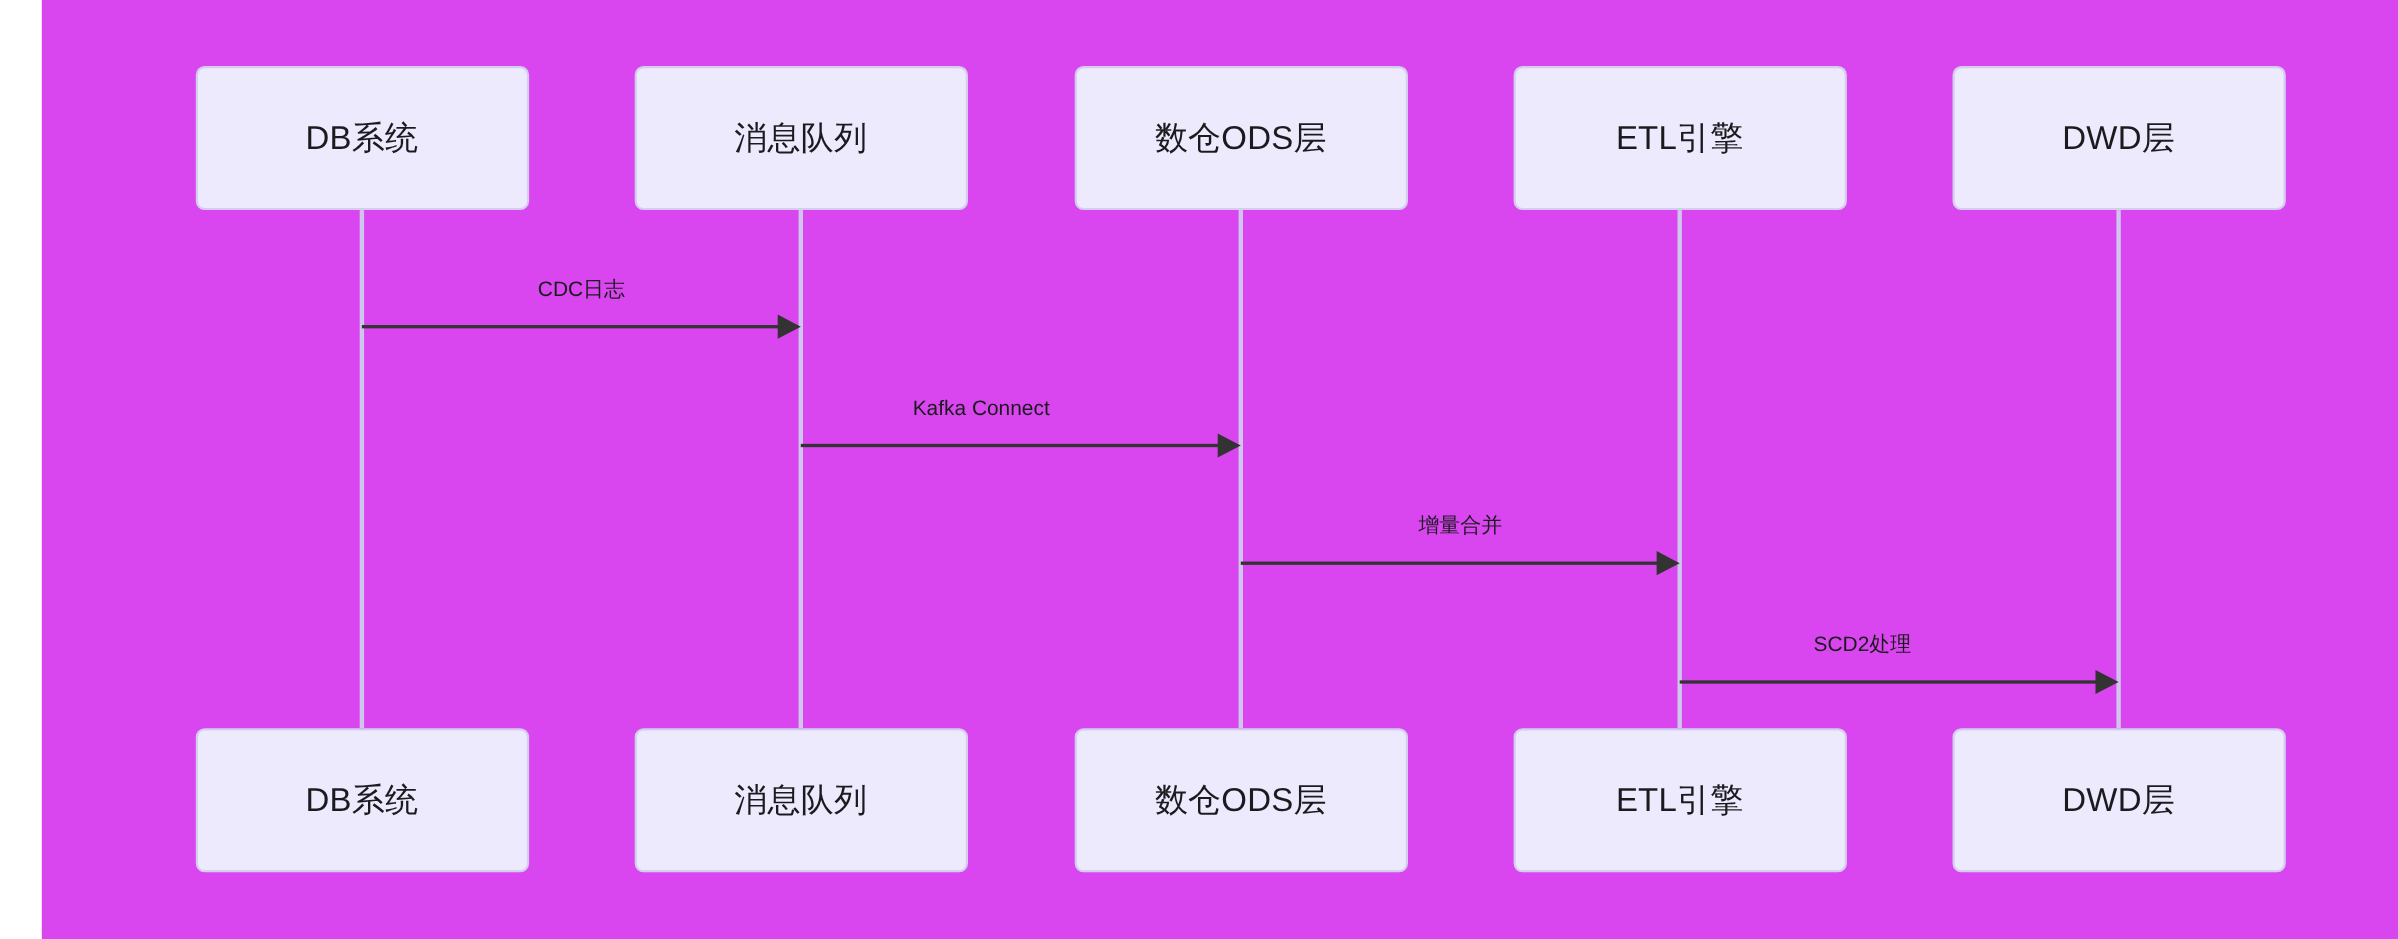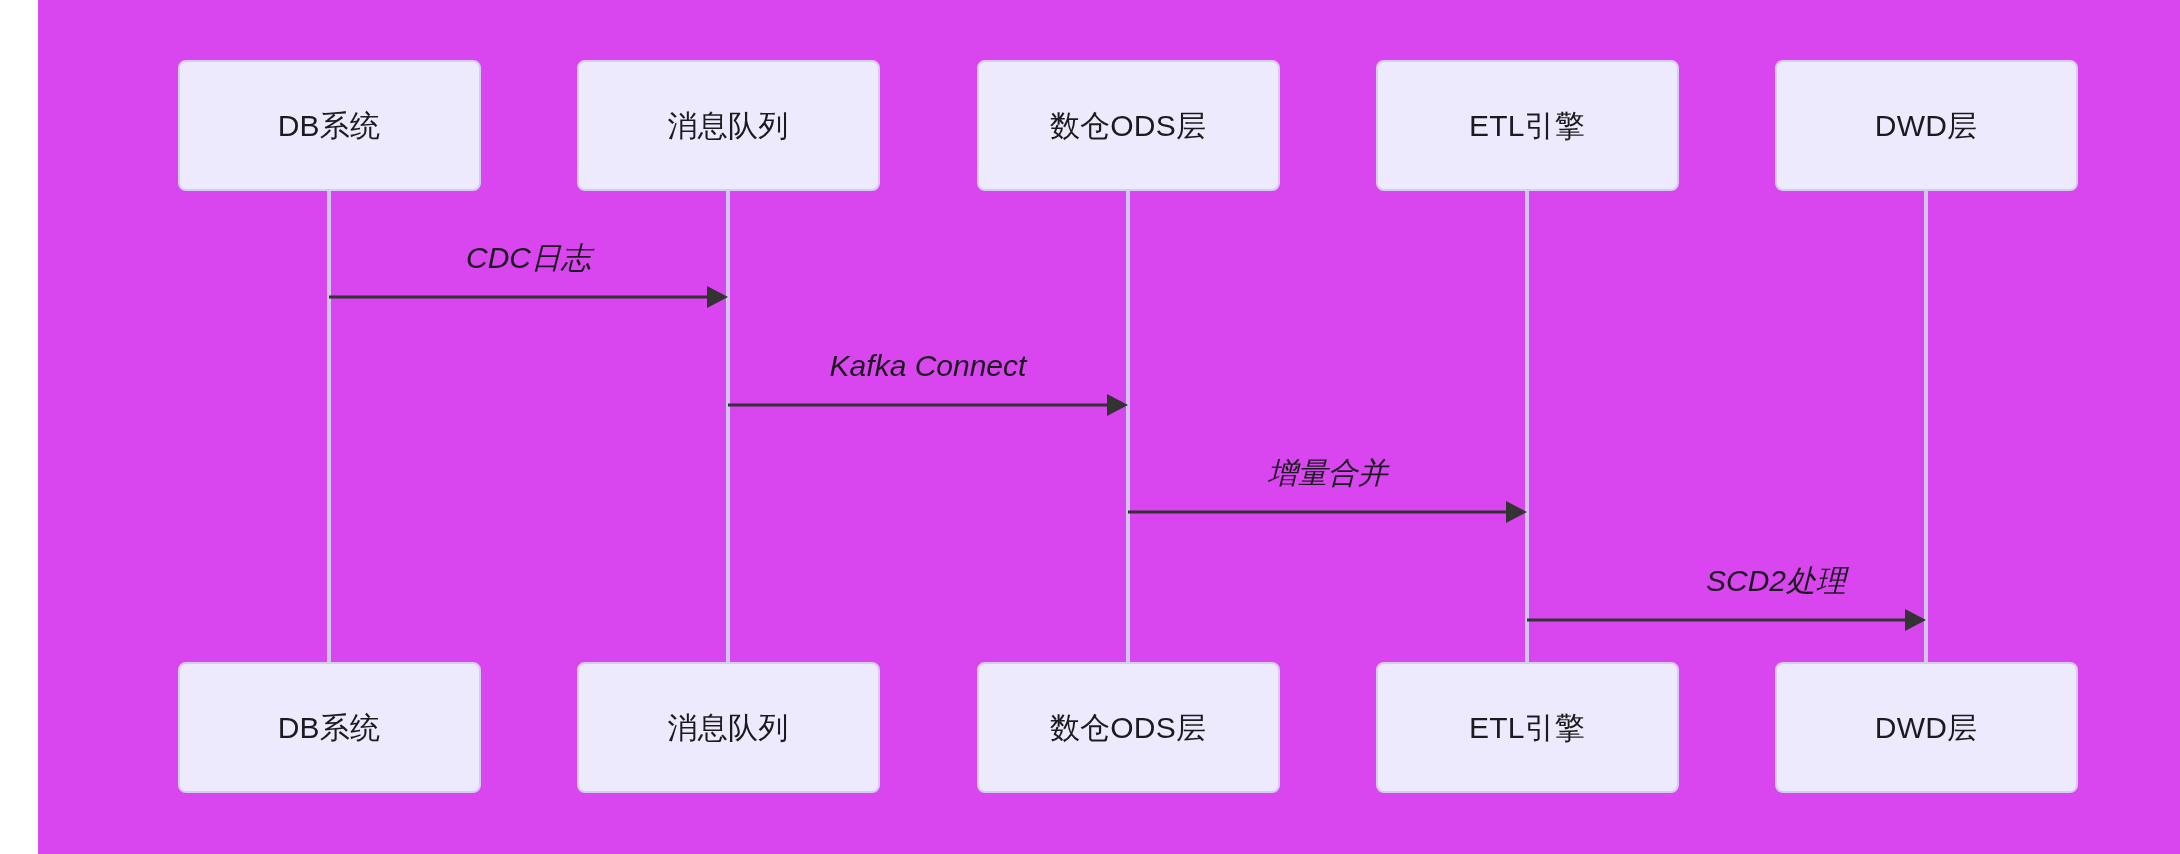--- a/index.html
+++ b/index.html
@@ -59,26 +59,25 @@
     top: 0;
     width: 0;
     height: 0;
     border-top: 11px solid transparent;
     border-bottom: 11px solid transparent;
     border-left: 21px solid #333333;
     transform: translateY(-11px);
   }
   .msg-label {
     position: absolute;
-    font-size: 30px;
+    font-size: 19px;
     color: #1b1b1f;
     white-space: nowrap;
     transform: translate(-50%, -100%);
     line-height: 1;
-    font-style: italic;
   }
 </style>
 </head>
 <body>
 
 <div id="canvas">
   <div id="lifelines">
       <div class="lifeline" style="left: 291px; top: 191px; height: 471px;"></div>
       <div class="lifeline" style="left: 690px; top: 191px; height: 471px;"></div>
       <div class="lifeline" style="left: 1090px; top: 191px; height: 471px;"></div>
@@ -121,26 +120,26 @@
     </div>
   <div id="messages">
       <div class="msg" style="left: 0px; top: 297px;">
         <div class="msg-line" style="left: 291px; width: 380px;"></div>
         <div class="msg-head" style="left: 669px;"></div>
         <div class="msg-label" style="left: 490.5px; top: -24px;">CDC日志</div>
       </div>
       <div class="msg" style="left: 0px; top: 405px;">
         <div class="msg-line" style="left: 690px; width: 381px;"></div>
         <div class="msg-head" style="left: 1069px;"></div>
-        <div class="msg-label" style="left: 890px; top: -24px;">Kafka Connect</div>
+        <div class="msg-label" style="left: 854px; top: -24px;">Kafka Connect</div>
       </div>
       <div class="msg" style="left: 0px; top: 512px;">
         <div class="msg-line" style="left: 1090px; width: 380px;"></div>
         <div class="msg-head" style="left: 1468px;"></div>
         <div class="msg-label" style="left: 1289.5px; top: -24px; text-align: center;">增量合并</div>
       </div>
       <div class="msg" style="left: 0px; top: 620px;">
         <div class="msg-line" style="left: 1489px; width: 380px;"></div>
         <div class="msg-head" style="left: 1867px;"></div>
-        <div class="msg-label" style="left: 1738px; top: -24px;">SCD2处理</div>
+        <div class="msg-label" style="left: 1655px; top: -24px;">SCD2处理</div>
       </div>
     </div>
 </div>
 
 </body></html>

